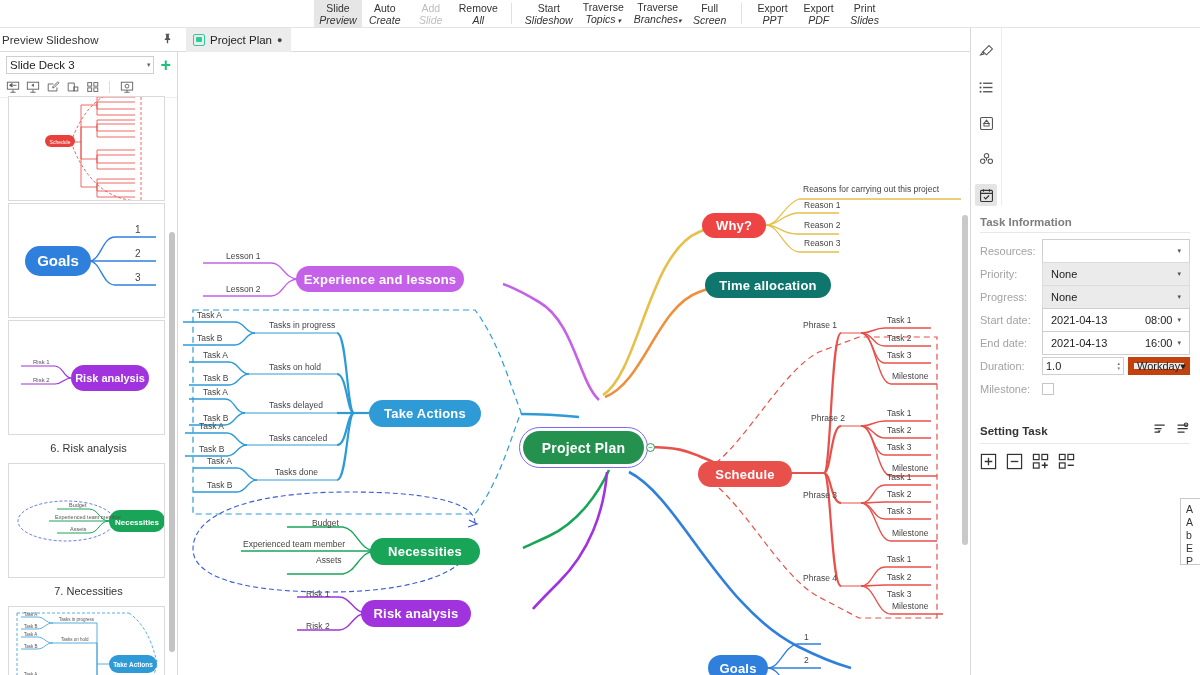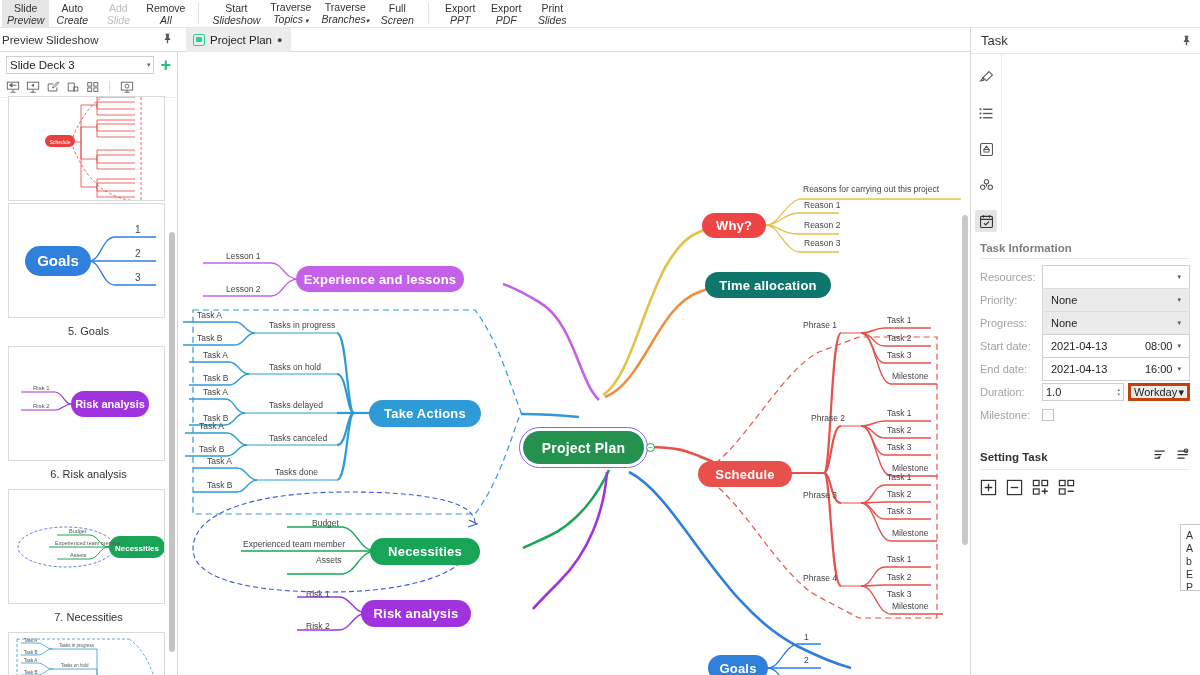--- a/index.html
+++ b/index.html
@@ -8,21 +8,21 @@
     font-family: "Liberation Sans", sans-serif;
     background: #ffffff; overflow: hidden;
     -webkit-font-smoothing: antialiased;
   }
   .app { position: relative; width: 1200px; height: 675px; }
 
   
   .ribbon {
     position: absolute; left: 0; top: 0; width: 1200px; height: 28px;
     background: #ffffff; border-bottom: 1px solid #e3e3e3;
-    display: flex; align-items: stretch; padding-left: 2px;
+    display: flex; align-items: stretch; padding-left: 2px; justify-content: center;
   }
   .rb-group { display: flex; align-items: stretch; }
   .rb-sep { width: 1px; background: #e0e0e0; margin: 3px 8px; }
   .rb-btn {
     display: flex; flex-direction: column; align-items: center; justify-content: center;
     min-width: 46px; padding: 1px 5px; font-size: 10.5px; color: #333;
     line-height: 12px; text-align: center; cursor: default;
   }
   .rb-btn.active { background: #e6e6e6; }
   .rb-btn.disabled { color: #bdbdbd; }
@@ -146,21 +146,21 @@
   .fctl .cv { font-size: 7px; color: #555; }
   .fctl .time { color: #222; margin-left: auto; padding-right: 5px; }
   .dur-wrap { flex: 1; display: flex; gap: 4px; }
   .spin {
     flex: 1; height: 18px; border: 1px solid #cfcfcf; background: #fff;
     font-size: 11px; color: #222; display: flex; align-items: center;
     padding: 0 3px; justify-content: space-between;
   }
   .spin .arrows { display: flex; flex-direction: column; font-size: 5px; color: #777; line-height: 5px; }
   .workday {
-    width: 62px; height: 18px; background: #ebebeb; border: 3px solid #c2410c;
+    width: 62px; height: 18px; background: #ebebeb; border: 6px solid #c2410c;
     font-size: 11px; color: #222; display: flex; align-items: center;
     padding: 0 3px; justify-content: space-between;
   }
   .chk { width: 12px; height: 12px; border: 1px solid #c4c4c4; background: #fff; }
   .setting-head { display: flex; align-items: center; justify-content: space-between; margin-top: 22px; }
   .setting-tools { display: flex; gap: 9px; color: #444; }
   .btnrow { display: flex; gap: 9px; margin-top: 9px; }
   .sqbtn {
     width: 17px; height: 17px; display: flex; align-items: center; justify-content: center;
     color: #333;
@@ -333,21 +333,20 @@
             <path d="M80 57 C92 57 93 81 106 81"></path>
               <path d="M106 81 H147"></path>
           </g>
           <rect x="16" y="42" width="66" height="30" rx="15" fill="#2f7fdd"></rect>
           <text x="49" y="62" font-size="15" fill="#fff" text-anchor="middle" font-weight="bold" font-family="Liberation Sans">Goals</text>
           <text x="126" y="29" font-size="10" fill="#444" font-family="Liberation Sans">1</text>
           <text x="126" y="53" font-size="10" fill="#444" font-family="Liberation Sans">2</text>
           <text x="126" y="77" font-size="10" fill="#444" font-family="Liberation Sans">3</text>
         </svg>
       </div>
-      <div class="thumb-label">5. Goals</div>
 
       <div class="thumb-card">
         <svg width="157" height="113" viewBox="0 0 157 113">
           <g stroke="#a033dd" fill="none" stroke-width="1.2">
             <path d="M62 57 C55 57 54 45 46 45"></path>
               <path d="M46 45 H12"></path>
             <path d="M62 57 C55 57 54 63 46 63"></path>
               <path d="M46 63 H12"></path>
           </g>
           <rect x="62" y="44" width="78" height="26" rx="13" fill="#a033dd"></rect>
@@ -596,28 +595,20 @@
     <div class="leaf" style="left:64px;top:487px;">Experienced team member</div>
     <div class="leaf" style="left:137px;top:503px;">Assets</div>
 
     <div class="leaf" style="left:127px;top:537px;">Risk 1</div>
     <div class="leaf" style="left:127px;top:569px;">Risk 2</div>
 
     <div class="canvas-scroll"></div>
   </div>
 
   <div class="taskpanel">
-    <div class="tp-header">
-      <span class="t">Task</span>
-      <span>
-        <svg width="11" height="11" viewBox="0 0 16 16">
-            <path d="M5 1h6v1h-1v5l2 2v1H9v5H7V10H4V9l2-2V2H5z" fill="#555"></path>
-          </svg>
-      </span>
-    </div>
     <div class="tp-body">
 
       <div class="tp-iconbar">
         <div class="tp-ic">
           <svg width="17" height="17" viewBox="0 0 20 20">
               <path d="M13 3l4 4-7 7-4-4z" fill="none" stroke="#555" stroke-width="1.2"></path>
               <path d="M6 10l-3 4 4-1z" fill="none" stroke="#555" stroke-width="1.2"></path>
             </svg>
         </div>
         <div class="tp-ic">

